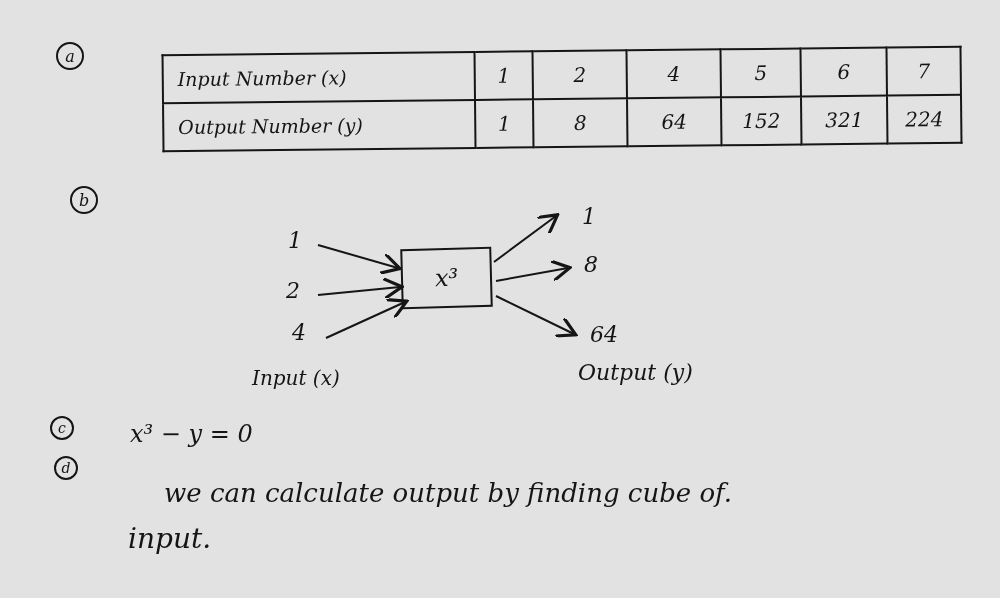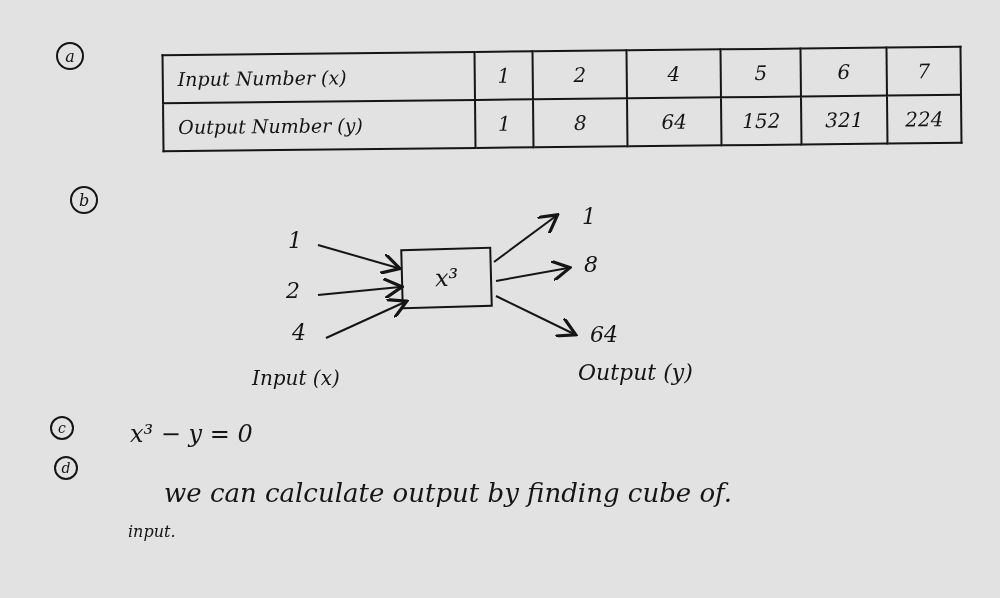--- a/index.html
+++ b/index.html
@@ -87,13 +87,13 @@
 
 <div class="circ" style="left:50px;top:416px;width:24px;height:24px;font-size:14px;">
   <span>c</span>
 </div>
 <div class="hw" style="left:130px;top:420px;font-size:24px;">x³ − y = 0</div>
 
 <div class="circ" style="left:54px;top:456px;width:24px;height:24px;font-size:14px;">
   <span>d</span>
 </div>
 <div class="hw" style="left:128px;top:478px;font-size:26px;margin-left:36px;">we can calculate output by finding cube of.</div>
-<div class="hw" style="left:128px;top:522px;font-size:16px;">input.</div>
+<div class="hw" style="left:128px;top:522px;font-size:28px;">input.</div>
 
 </body></html>

